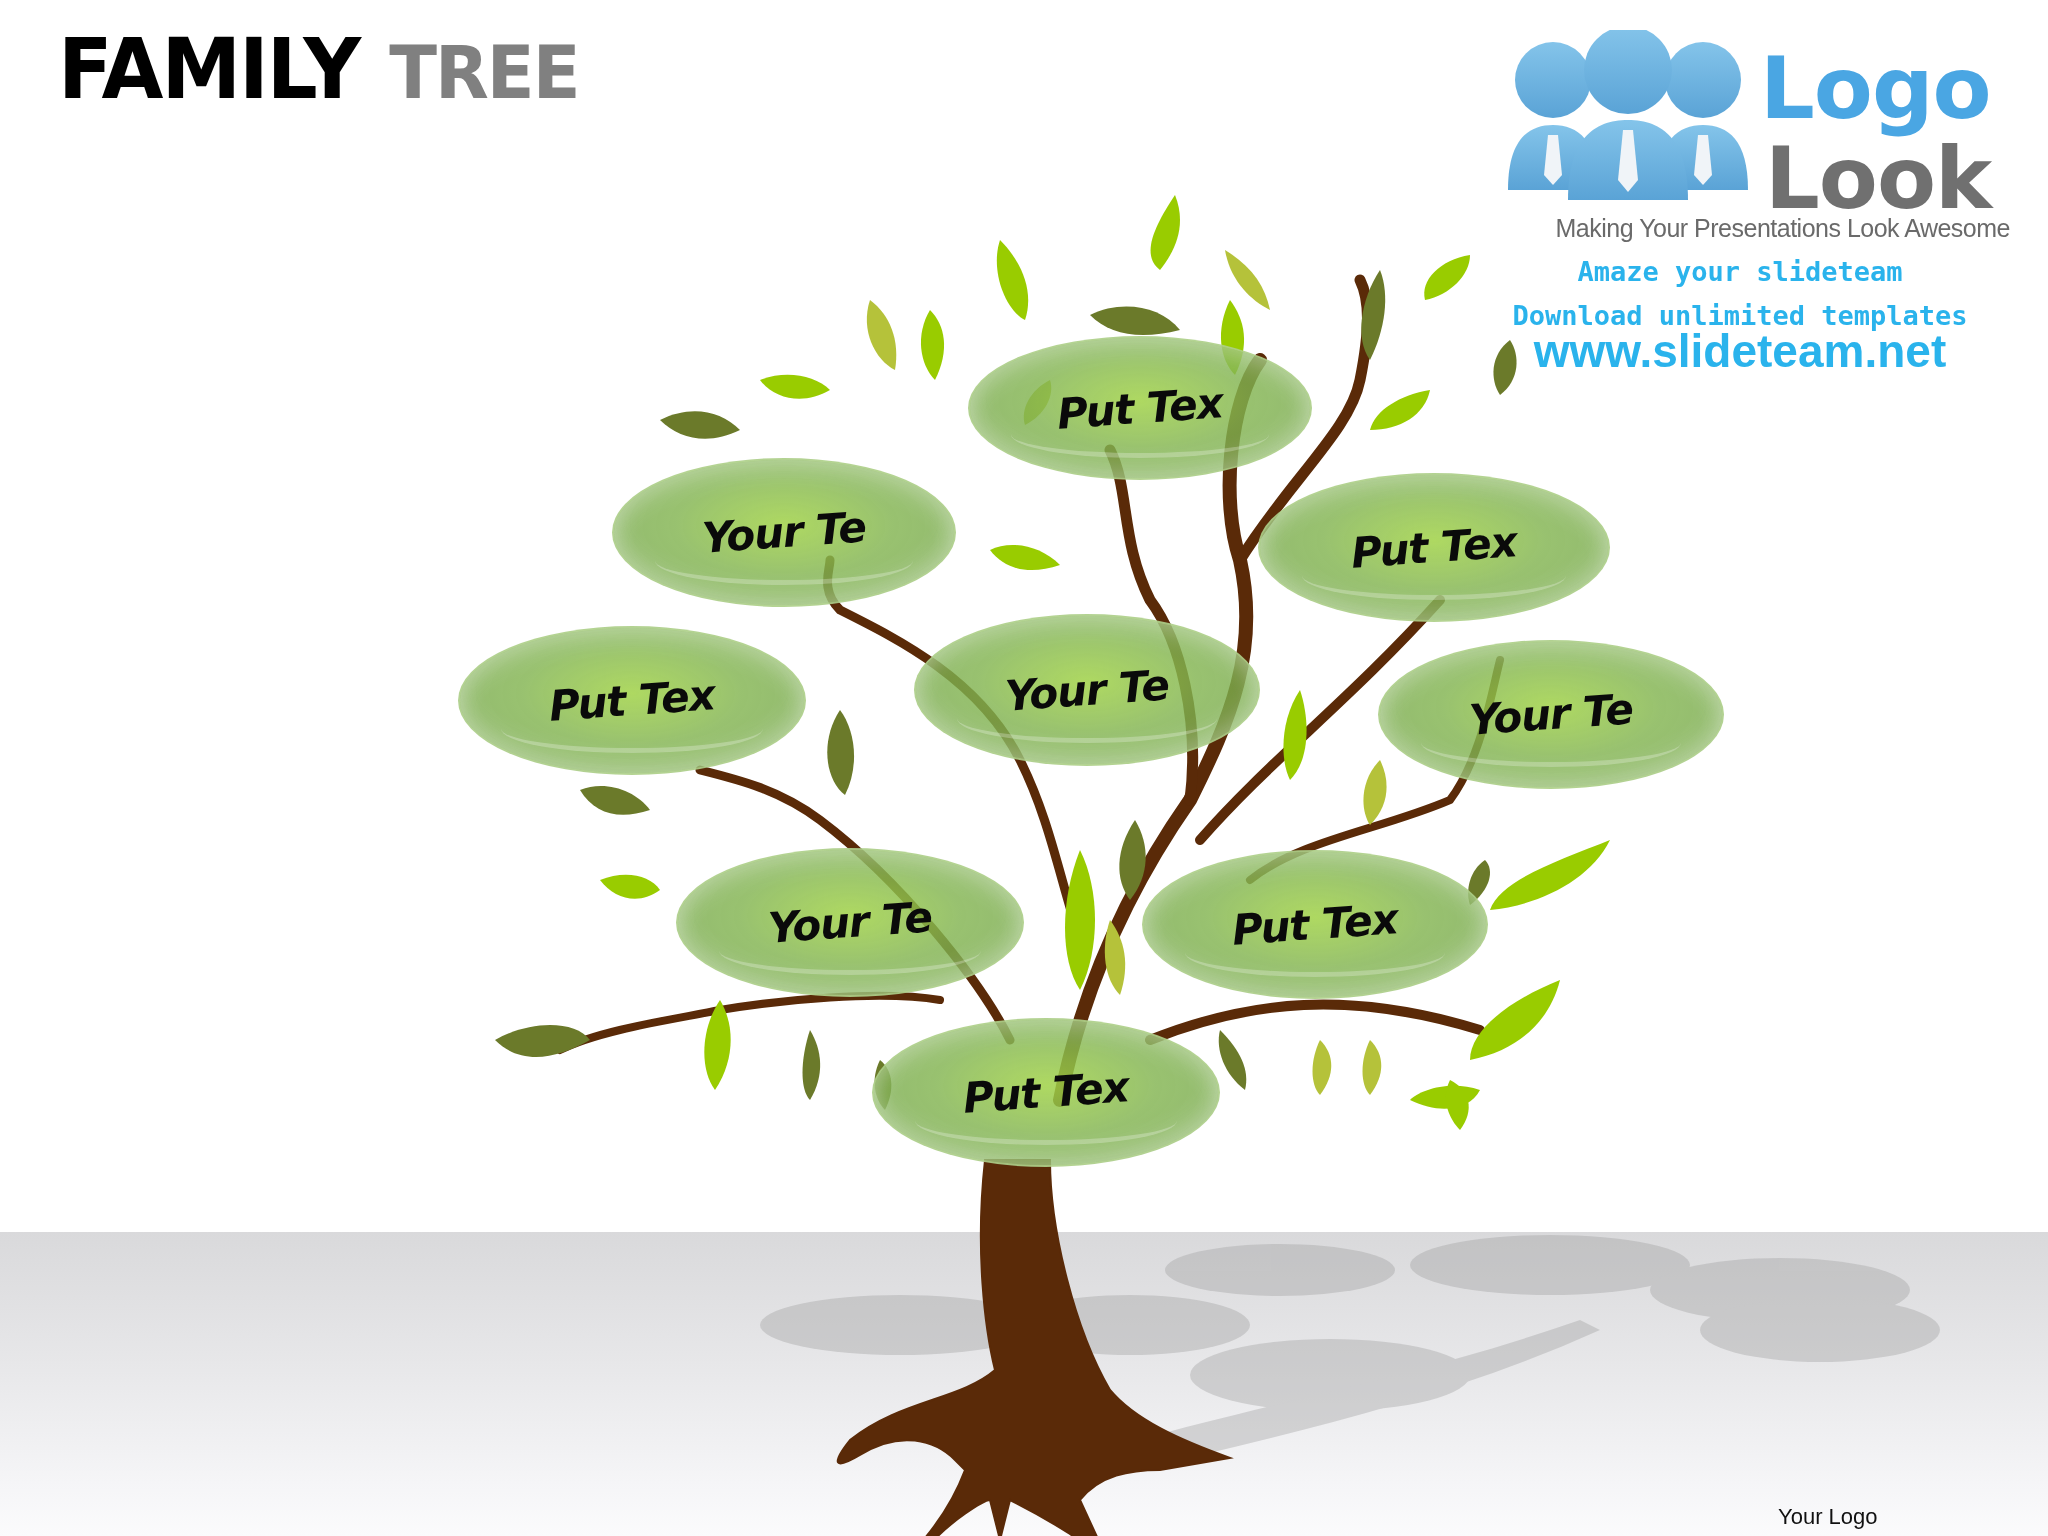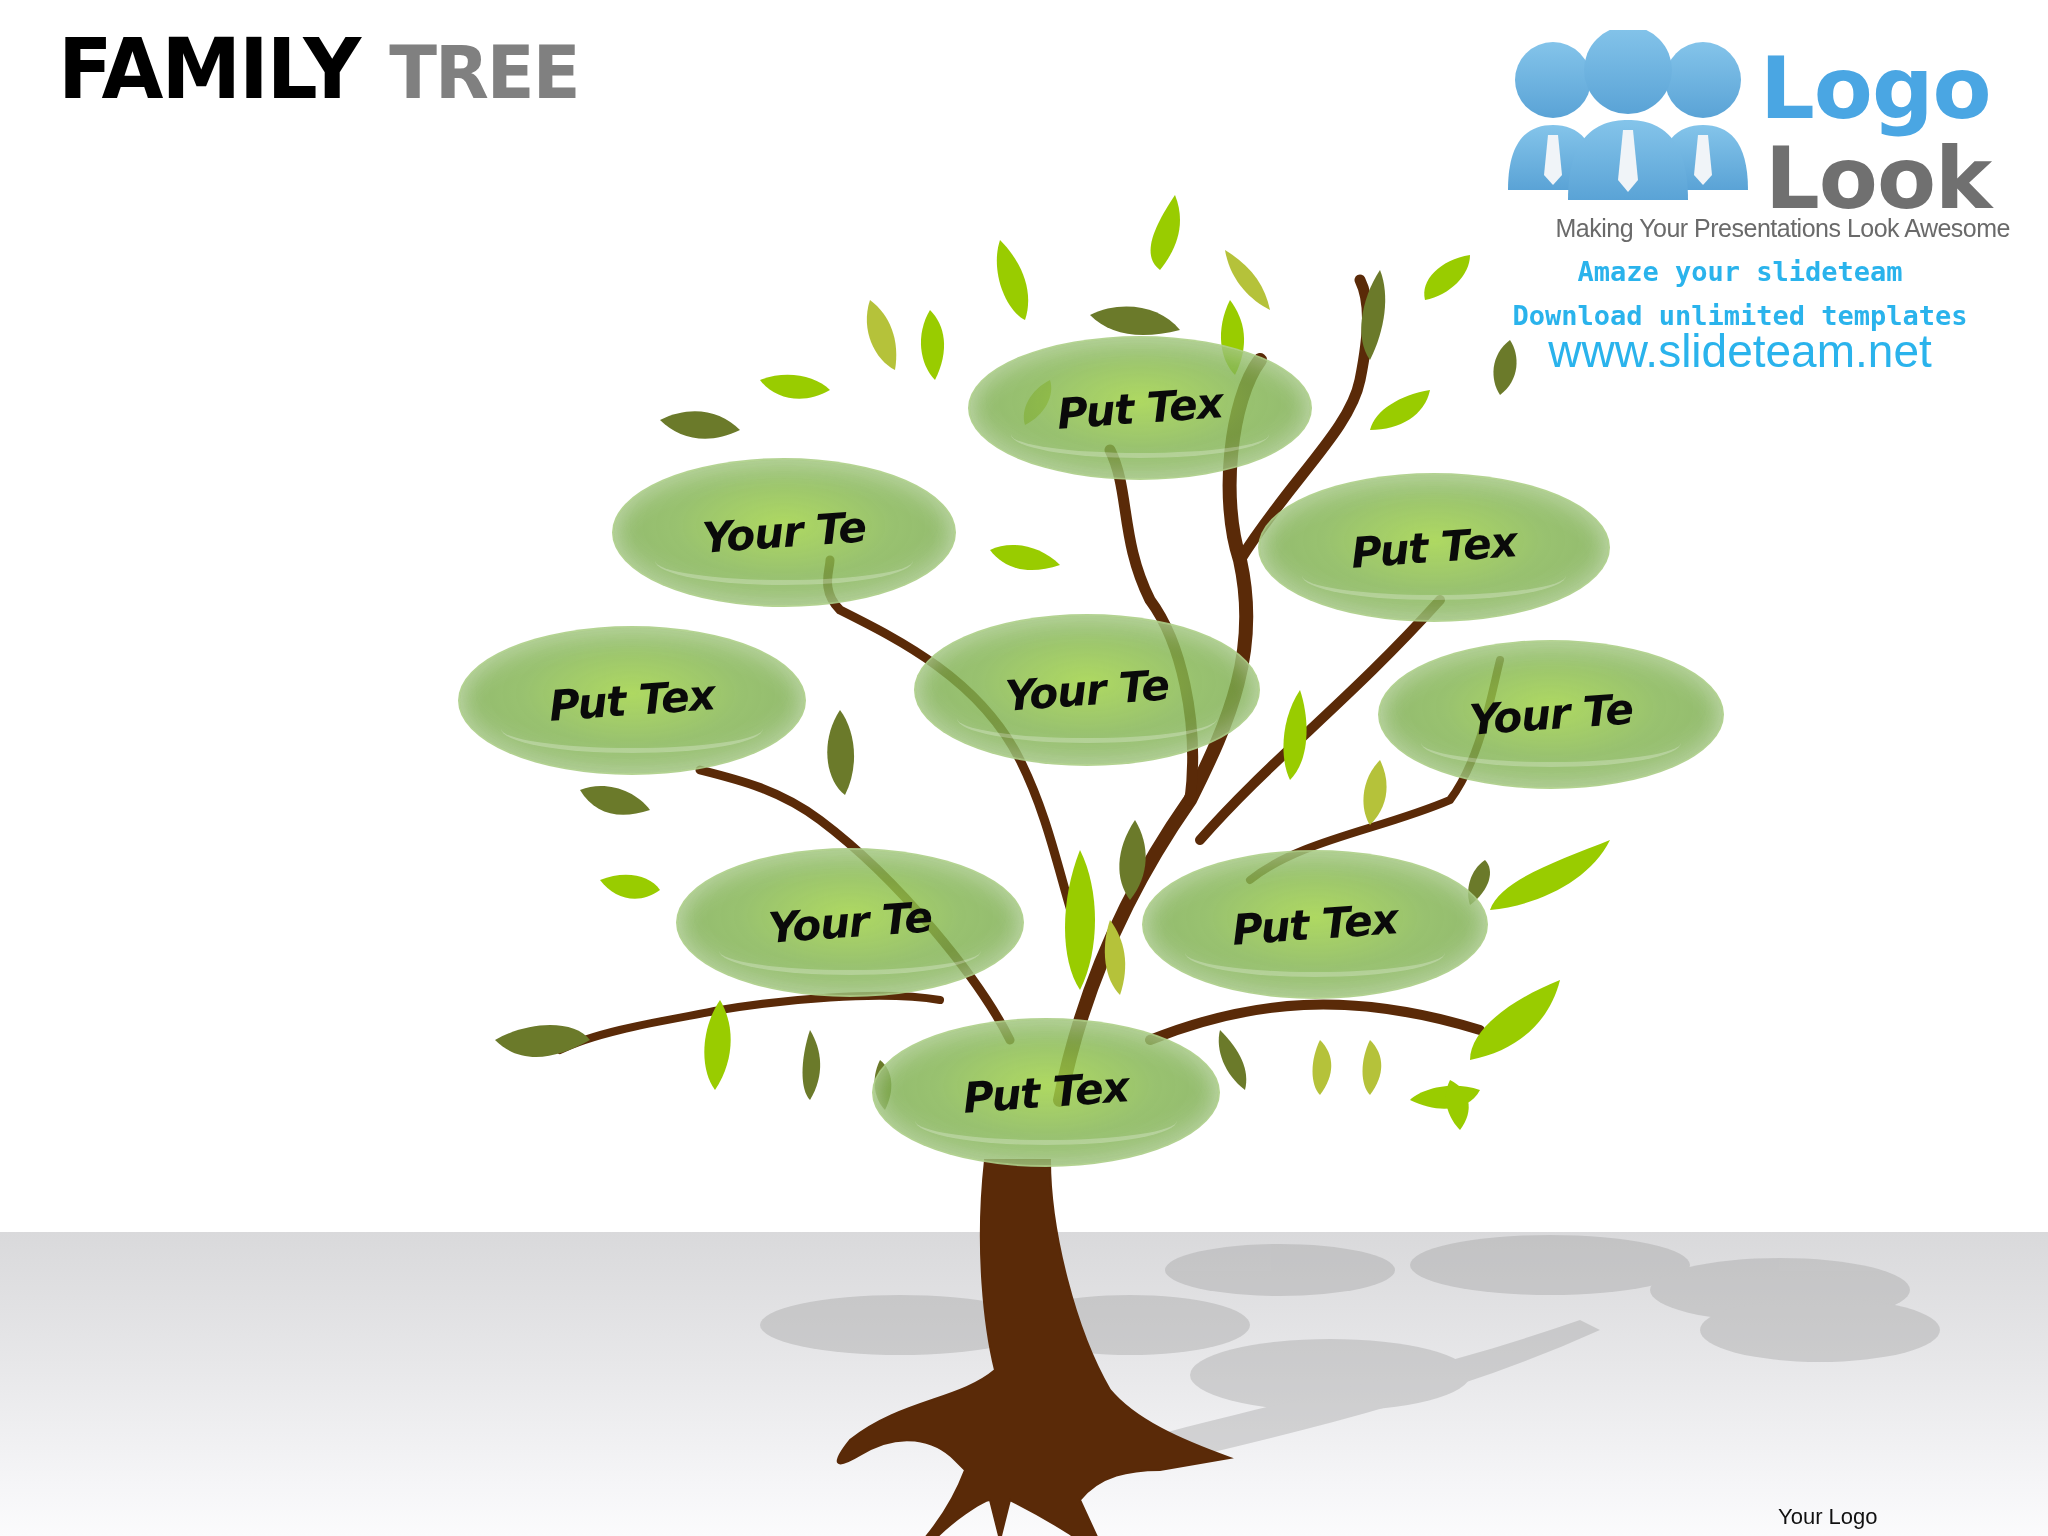--- a/index.html
+++ b/index.html
@@ -35,21 +35,21 @@
     font-size:25px; color:#6a6a6a; letter-spacing:-0.5px;
   }
   .logo .promo1, .logo .promo2 {
     position:absolute; left:0; width:540px; text-align:center;
     font-weight:bold; color:#2ab3ec; font-family:"DejaVu Sans Mono", monospace;
   }
   .logo .promo1 { top:238px; font-size:27px; }
   .logo .promo2 { top:275px; font-size:27px;margin-top:7px; }
   .logo .url {
     position:absolute; left:0; top:306px; width:540px; text-align:center;
-    font-size:46px; font-weight:normal; color:#2ab3ec;
+    font-size:46px; font-weight:bold; color:#2ab3ec;
   }
   .tree-svg { position:absolute; left:0; top:0; }
   .bubble {
     position:absolute; border-radius:50%;
     background:radial-gradient(ellipse at 50% 45%, rgba(160,210,70,0.85) 0%, rgba(130,180,80,0.82) 45%, rgba(110,160,70,0.78) 100%);
     box-shadow: inset 0 -10px 22px rgba(255,255,255,0.25), inset 0 10px 20px rgba(255,255,255,0.25);
     border:2px solid rgba(200,225,170,0.6);
     display:flex; align-items:center; justify-content:center;
   }
   .bubble::after {

